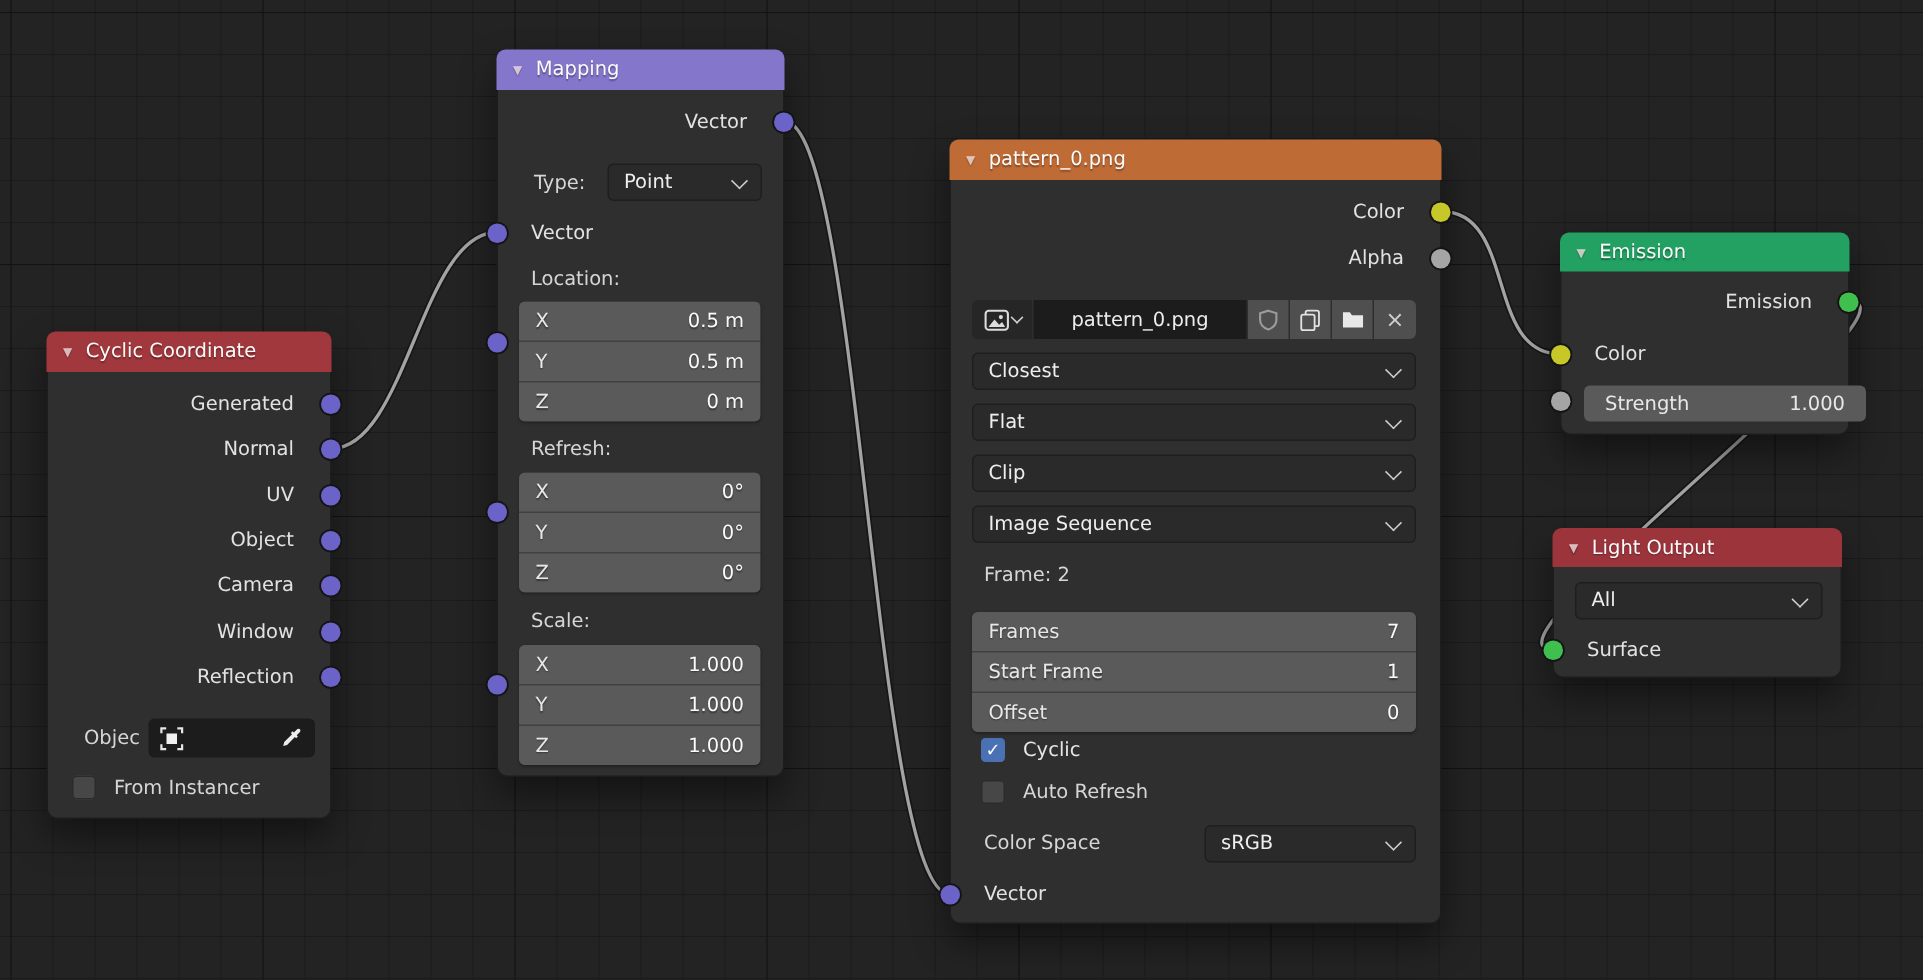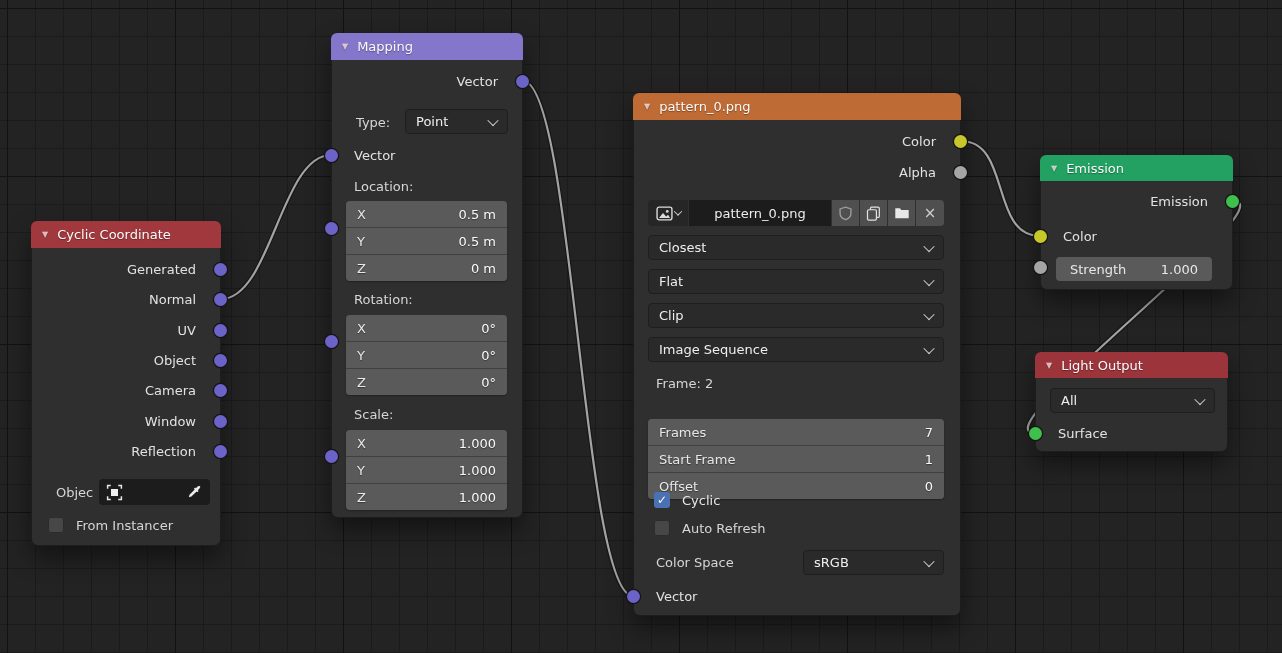--- a/index.html
+++ b/index.html
@@ -139,21 +139,21 @@
         <span class="axis">Y</span>
         <span class="val">0.5 m</span>
       </div>
     <div class="vrow">
         <span class="axis">Z</span>
         <span class="val">0 m</span>
       </div>
   </div>
   <div class="socket sock-l s-vector" style="top:188px;"></div>
 
-  <div class="label" style="top:258px;left:22px;">Rotation:</div>
+  <div class="label" style="top:258px;left:22px;">Refresh:</div>
   <div class="group" style="top:281px;left:14px;width:161px;">
     <div class="vrow">
         <span class="axis">X</span>
         <span class="val">0°</span>
       </div>
     <div class="vrow">
         <span class="axis">Y</span>
         <span class="val">0°</span>
       </div>
     <div class="vrow">
@@ -236,21 +236,21 @@
     <span>Clip</span>
     <span class="chev"></span>
   </div>
   <div class="dropdown" style="top:243px;left:14px;right:16px;">
     <span>Image Sequence</span>
     <span class="chev"></span>
   </div>
 
   <div class="label" style="top:282px;left:22px;">Frame: 2</div>
 
-  <div class="group" style="top:325px;left:14px;right:16px;">
+  <div class="group" style="top:314px;left:14px;right:16px;">
     <div class="vrow">
         <span class="axis">Frames</span>
         <span class="val">7</span>
       </div>
     <div class="vrow">
         <span class="axis">Start Frame</span>
         <span class="val">1</span>
       </div>
     <div class="vrow">
         <span class="axis">Offset</span>
@@ -280,21 +280,21 @@
   <div class="node-header" style="background:var(--header-emission);height:26px;">
     <span class="tri">▼</span>
     <span>Emission</span>
   </div>
   <div class="out-row" style="top:36px;left:0;right:24px;">Emission</div>
   <div class="socket sock-r s-shader" style="top:39px;"></div>
 
   <div class="in-row" style="top:71px;">Color</div>
   <div class="socket sock-l s-color" style="top:74px;"></div>
 
-  <div class="strength" style="top:101px;left:15px;width:156px;">
+  <div class="strength" style="top:101px;left:15px;width:188px;">
     <span>Strength</span>
     <span>1.000</span>
   </div>
   <div class="socket sock-l s-gray" style="top:105px;"></div>
 </div>
 
 <div class="node" style="left:1035px;top:352px;width:193px;height:100px;">
   <div class="node-header" style="background:var(--header-light-output);height:26px;">
     <span class="tri">▼</span>
     <span>Light Output</span>

